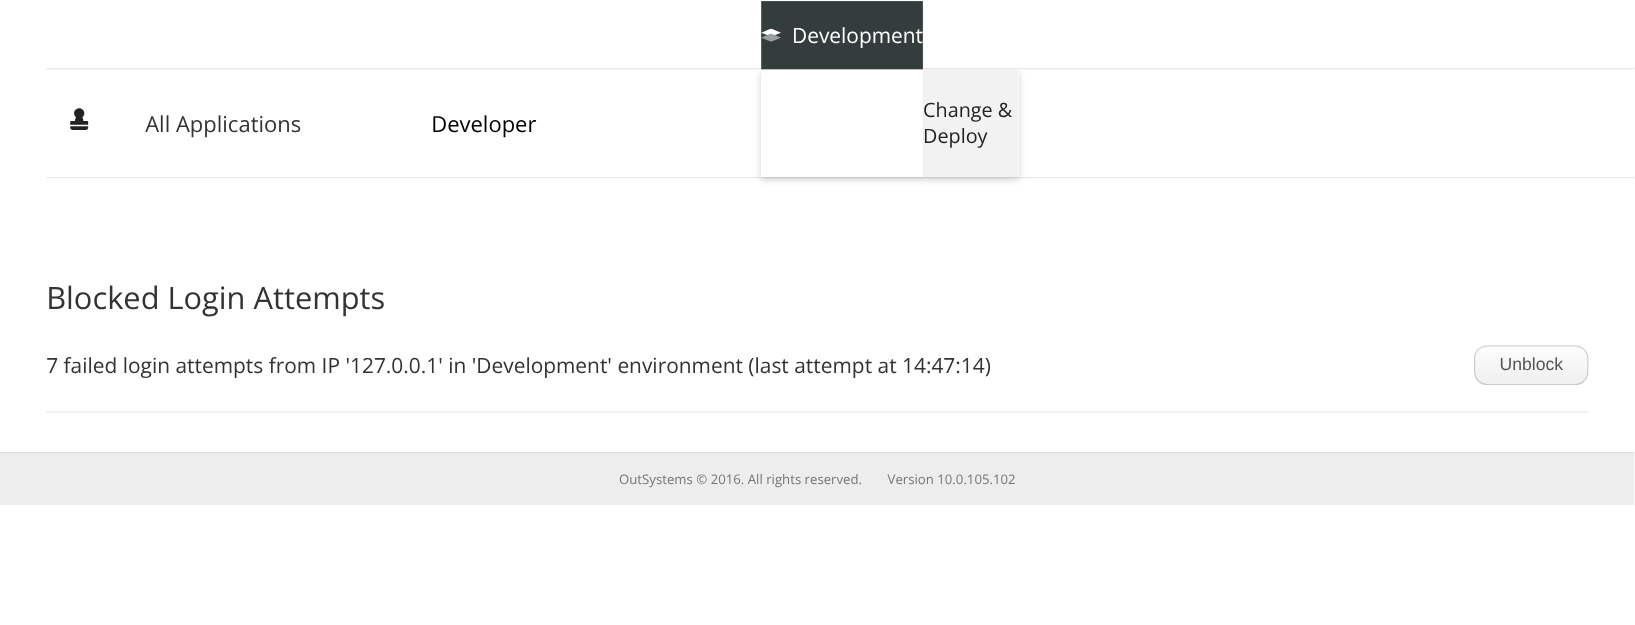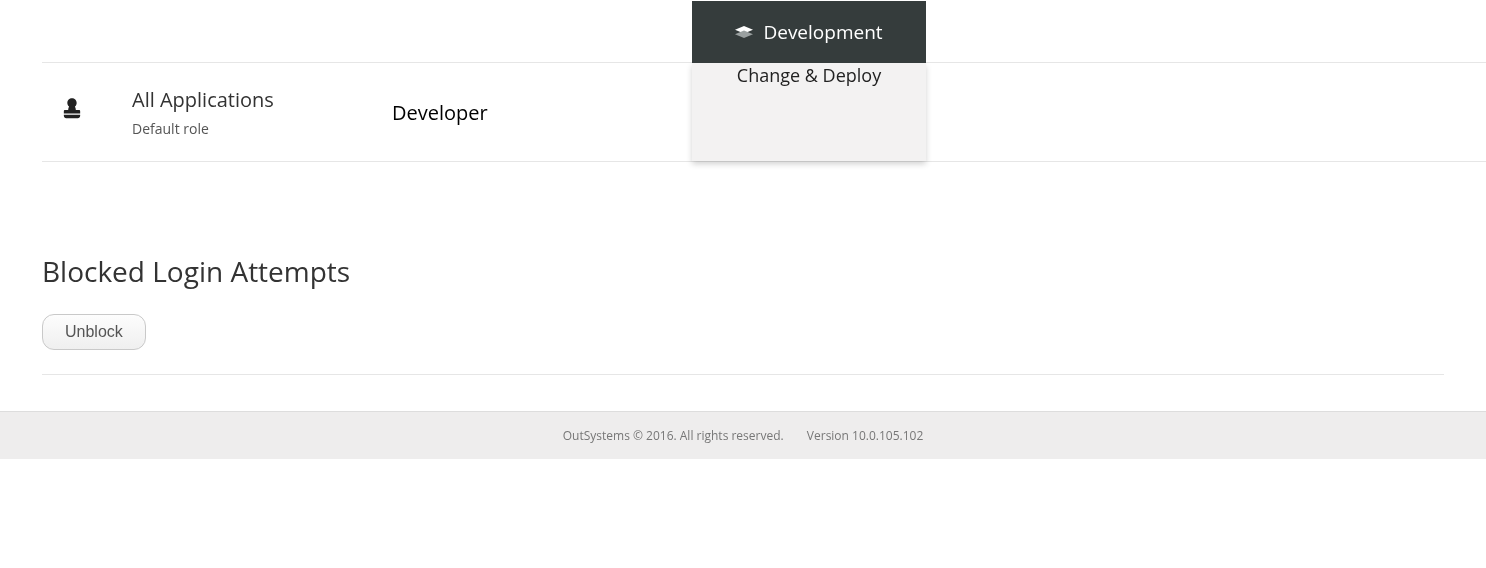--- a/index.html
+++ b/index.html
@@ -18,39 +18,39 @@
   border-top: 1px solid #e6e6e6;
   border-bottom: 1px solid #e6e6e6;
   margin-left: 42px;
 }
 .role-icon-cell { width: 60px; display:flex; align-items:center; justify-content:center; }
 .role-icon svg { width: 28px; height: 28px; fill:#222; }
 .role-app-cell { width: 290px; padding: 18px 0 18px 30px; display:flex; flex-direction:column; justify-content:center; }
 .role-app-title { font-size: 20px; color:#333; }
 .role-app-sub { font-size: 14px; color:#555; margin-top:6px; }
 .role-name-cell { width: 300px; display:flex; align-items:center; font-size:20px; color:#000000; }
-.env-stack { width: 234px; display:flex; flex-direction:column; box-shadow: 0 3px 6px rgba(0,0,0,0.18); }
+.env-stack { width: 234px; display:flex; flex-direction:row; box-shadow: 0 3px 6px rgba(0,0,0,0.18); }
 .env-header {
   background:#353c3c;
   color:#fff;
   display:flex;
   align-items:center;
   justify-content:center;
   gap:10px;
   height:62px;
   font-size:19px;
   margin-top:-62px;
 }
 .env-header-icon { display:flex; }
 .env-header-icon svg { width:18px; height:12px; }
 .env-body {
   background:#f3f2f2;
   color:#222;
   display:flex;
-  align-items:flex-start;
+  align-items:center;
   justify-content:center;
   font-size:18px;
   flex:1;
   min-height: 98px;
 }
 
 
 .section-title { font-size:28px; color:#333; margin-top:90px; font-weight:400; }
 .table-header {
   display:flex;
@@ -99,21 +99,20 @@
 <div class="role-row">
   <div class="role-icon-cell">
     <span class="role-icon">
       <svg viewBox="0 0 24 24">
           <path d="M12 2c-2.2 0-4 1.8-4 4 0 1.3.6 2.4 1.5 3.1-.5 1-.8 2.1-.8 2.9H6c-.6 0-1 .4-1 1v2h14v-2c0-.6-.4-1-1-1h-2.7c0-.8-.3-1.9-.8-2.9C15.4 8.4 16 7.3 16 6c0-2.2-1.8-4-4-4zM5 17c0 1.1.9 2 2 2h10c1.1 0 2-.9 2-2v-1H5v1z"></path>
         </svg>
     </span>
   </div>
   <div class="role-app-cell">
     <div class="role-app-title">All Applications</div>
-    <div class="role-app-sub">Default role</div>
   </div>
   <div class="role-name-cell">Developer</div>
 
   <div class="env-stack">
     <div class="env-header">
       <span class="env-header-icon">
         <svg viewBox="0 0 24 16">
             <polygon fill="#ffffff" points="12,0 24,5 12,10 0,5"></polygon>
             <polygon fill="#9aa0a0" points="12,6 24,11 12,16 0,11"></polygon>
           </svg>
@@ -124,20 +123,21 @@
       <span>Change &amp; Deploy</span>
     </div>
   </div>
 </div>
 
 <div class="content-wrap">
   <h2 class="section-title">Blocked Login Attempts</h2>
 
 
   <div class="table-row">
+    <span class="attempt-text">7 failed login attempts from IP '127.0.0.1' in 'Development' environment (last attempt at 14:47:14)</span>
     <button class="unblock-btn">Unblock</button>
   </div>
 </div>
 
 <div class="footer">
   <span>OutSystems © 2016. All rights reserved.</span>
   <span>Version 10.0.105.102</span>
 </div>
 
 </body></html>

